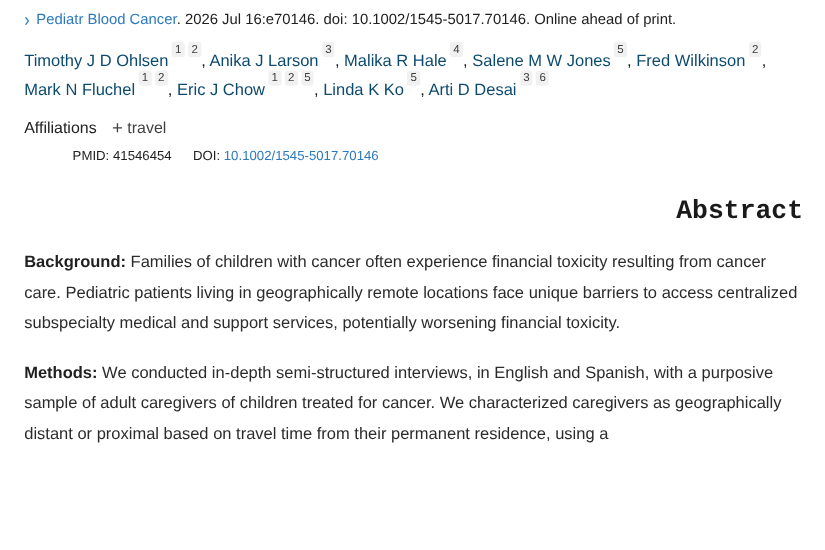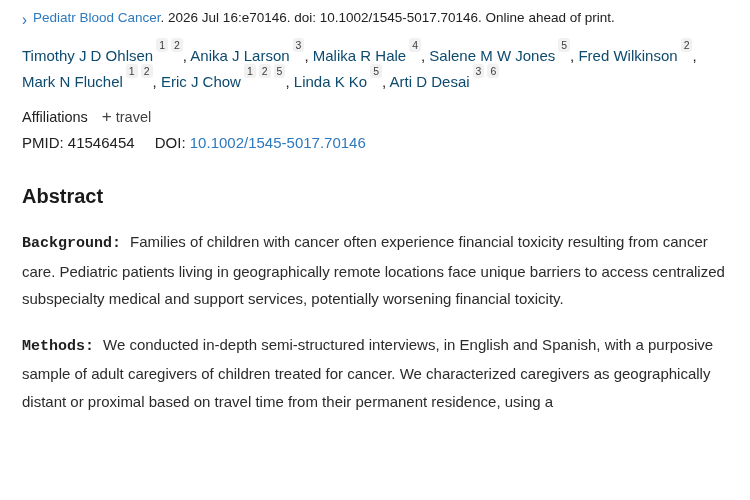--- a/index.html
+++ b/index.html
@@ -93,42 +93,44 @@
     display: flex;
     align-items: center;
     gap: 4px;
     padding: 0;
     cursor: pointer;
   }
   .plus-icon { font-size: 17px; font-weight: 400; color: #424242; line-height: 1; }
   
   .ids-row {
     margin-top: 9px;
-    font-size: 15px;
+    font-size: 12px;
     color: #212121;
+    margin-left: 44px;
   }
   .ids-row .doi-group { margin-left: 16px; }
   .doi-link { color: #2d79bd; text-decoration: none; cursor: pointer; }
   
   .abstract-heading {
     margin: 31px 0 0 0;
-    font-family: Liberation Sans, sans-serif;
+    font-family: Liberation Mono, monospace;
     font-weight: 700;
-    font-size: 20px;
+    font-size: 24px;
     line-height: 28px;
     color: #1a1a1a;
+    text-align: right;
   }
   .abstract-section {
     margin-top: 18px;
     max-width: 712px;
     font-size: 15px;
     line-height: 27.5px;
     color: #2b2b2b;
   }
-  .abstract-section .sec-label { font-weight: 700; color: #1f1f1f; font-family: Liberation Mono, monospace; }
+  .abstract-section .sec-label { font-weight: 700; color: #1f1f1f; }
 </style>
 </head>
 <body>
 
 <div class="content">
 
   <div class="citation">
     <span class="chevron">›</span>
     <span>
       <a class="journal-link">Pediatr Blood Cancer</a><span class="citation-rest">. 2026 Jul 16:e70146. doi: 10.1002/1545-5017.70146. Online ahead of print.</span>

